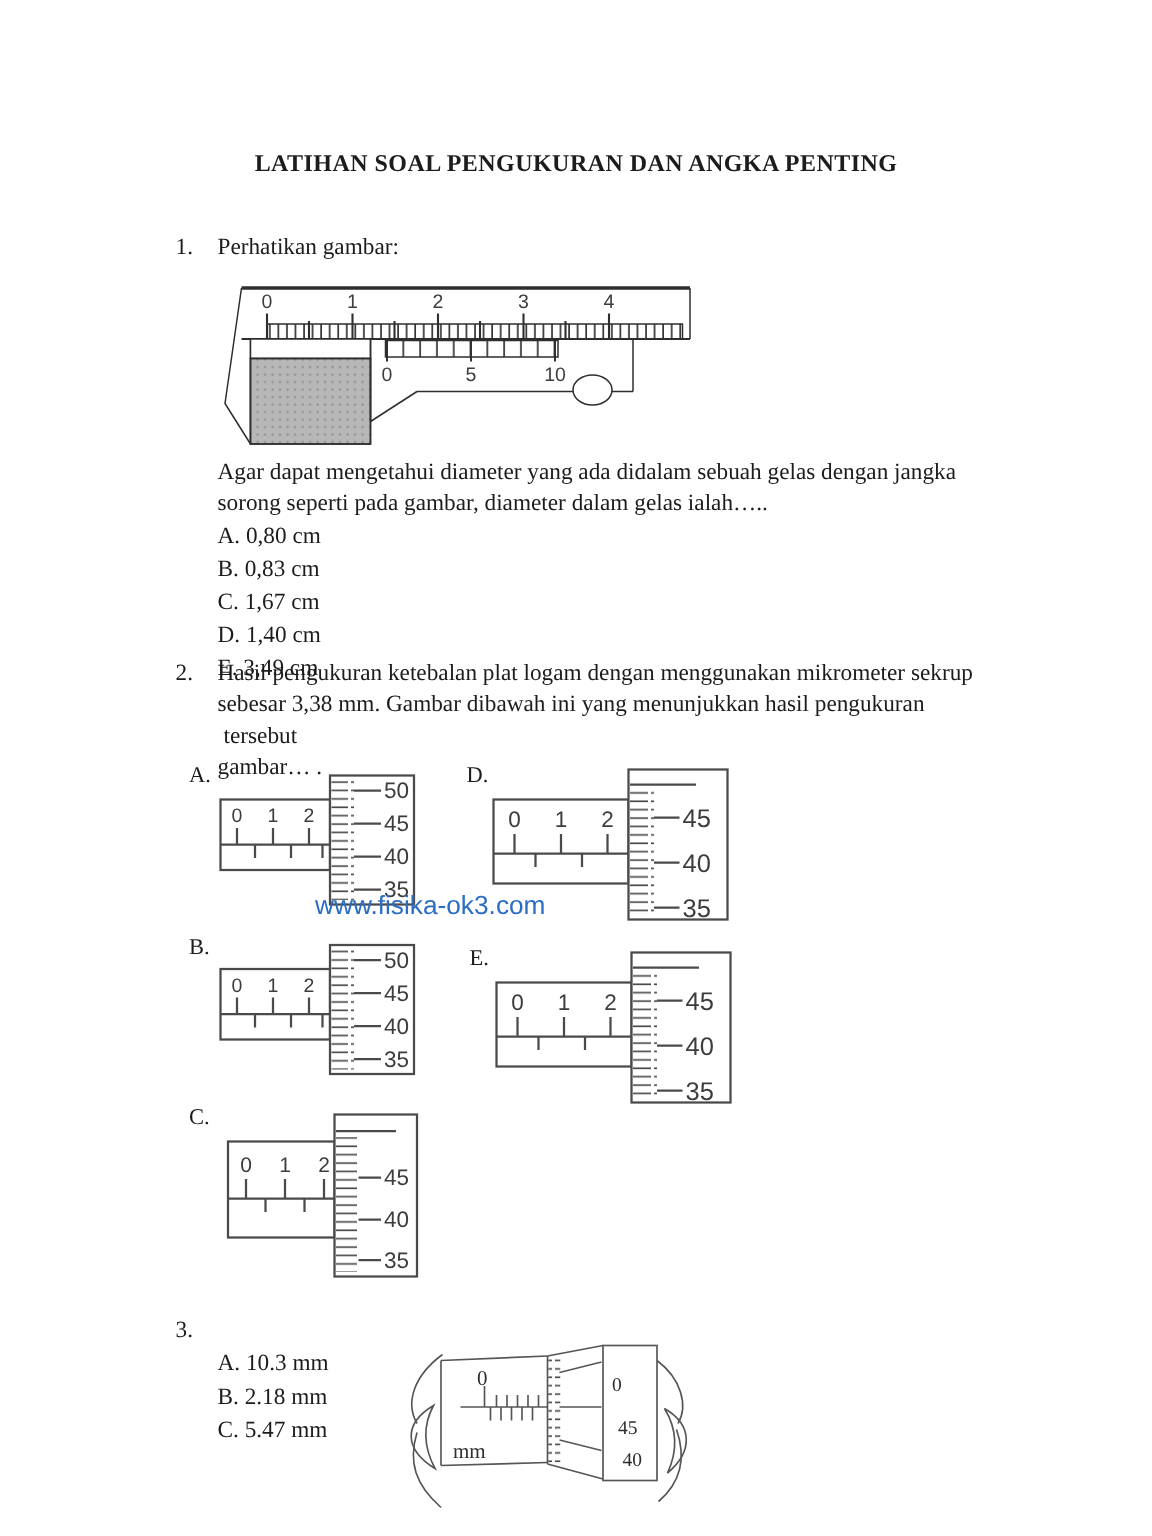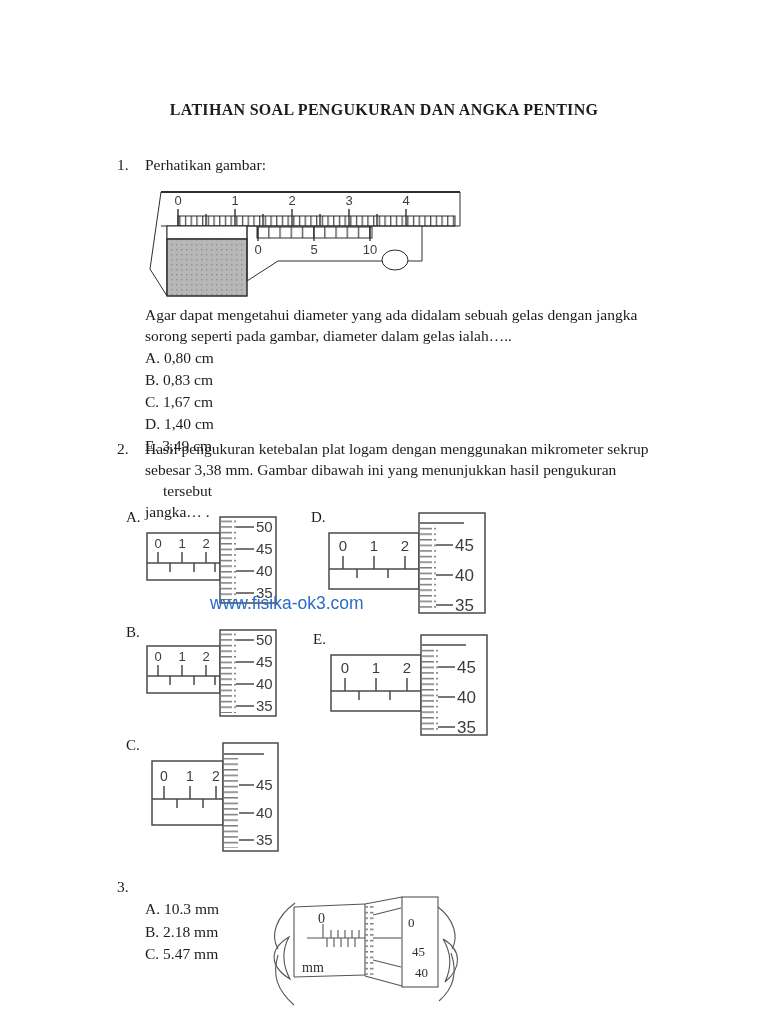--- a/index.html
+++ b/index.html
@@ -104,22 +104,22 @@
   <div class="t" style="top:289px;left:145px">Agar dapat mengetahui diameter yang ada didalam sebuah gelas dengan jangka</div>
   <div class="t" style="top:332px;left:145px">A. 0,80 cm</div>
   <div class="t" style="top:354px;left:145px">B. 0,83 cm</div>
   <div class="t" style="top:376px;left:145px">C. 1,67 cm</div>
   <div class="t" style="top:398px;left:145px">D. 1,40 cm</div>
   <div class="t" style="top:420px;left:145px">E. 3,49 cm</div>
 
   <div class="t" style="top:423px;left:117px">2.</div>
   <div class="t" style="top:423px;left:145px">Hasil pengukuran ketebalan plat logam dengan menggunakan mikrometer sekrup</div>
   <div class="t" style="top:444px;left:145px">sebesar 3,38 mm. Gambar dibawah ini yang menunjukkan hasil pengukuran</div>
-  <div class="t" style="top:465px;left:163px">tersebut</div>
-  <div class="t" style="top:486px;left:145px">jangka… .</div>
+  <div class="t" style="top:465px;left:149px">tersebut</div>
+  <div class="t" style="top:486px;left:145px">gambar… .</div>
 
   <div class="t" style="top:492px;left:126px;font-size:15px">A.</div>
   <div class="t" style="top:492px;left:311px;font-size:15px">D.</div>
   <div class="t" style="top:607px;left:126px;font-size:15px">B.</div>
   <div class="t" style="top:614px;left:313px;font-size:15px">E.</div>
   <div class="t" style="top:720px;left:126px;font-size:15px">C.</div>
 
   <svg class="fig" style="left:144px;top:500px" width="135" height="90" viewBox="0 0 135 90">
     <g class="stk">
       <rect class="box" x="3" y="18" width="73" height="47"></rect>

